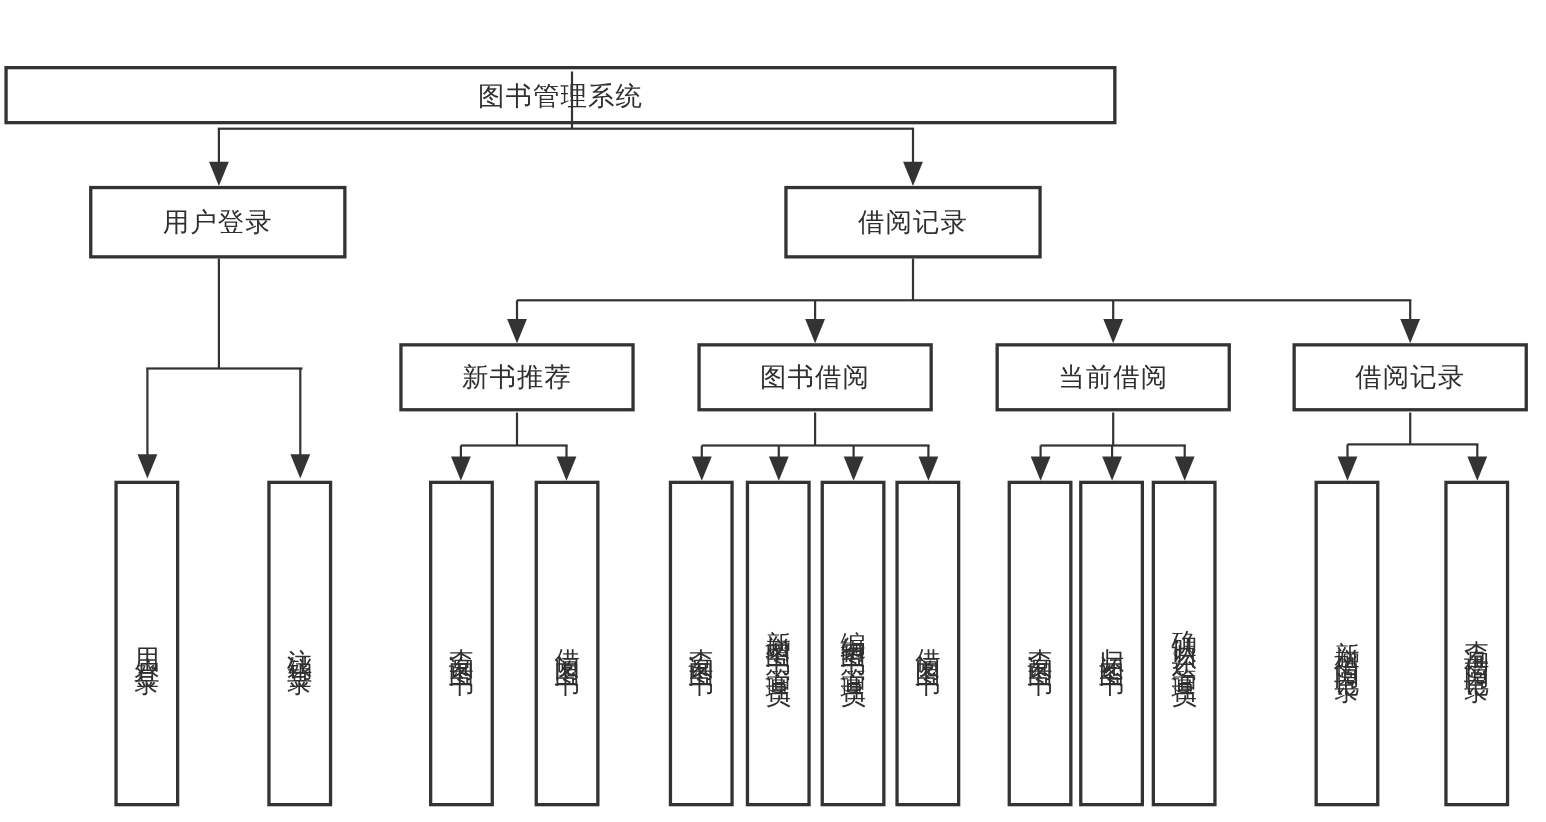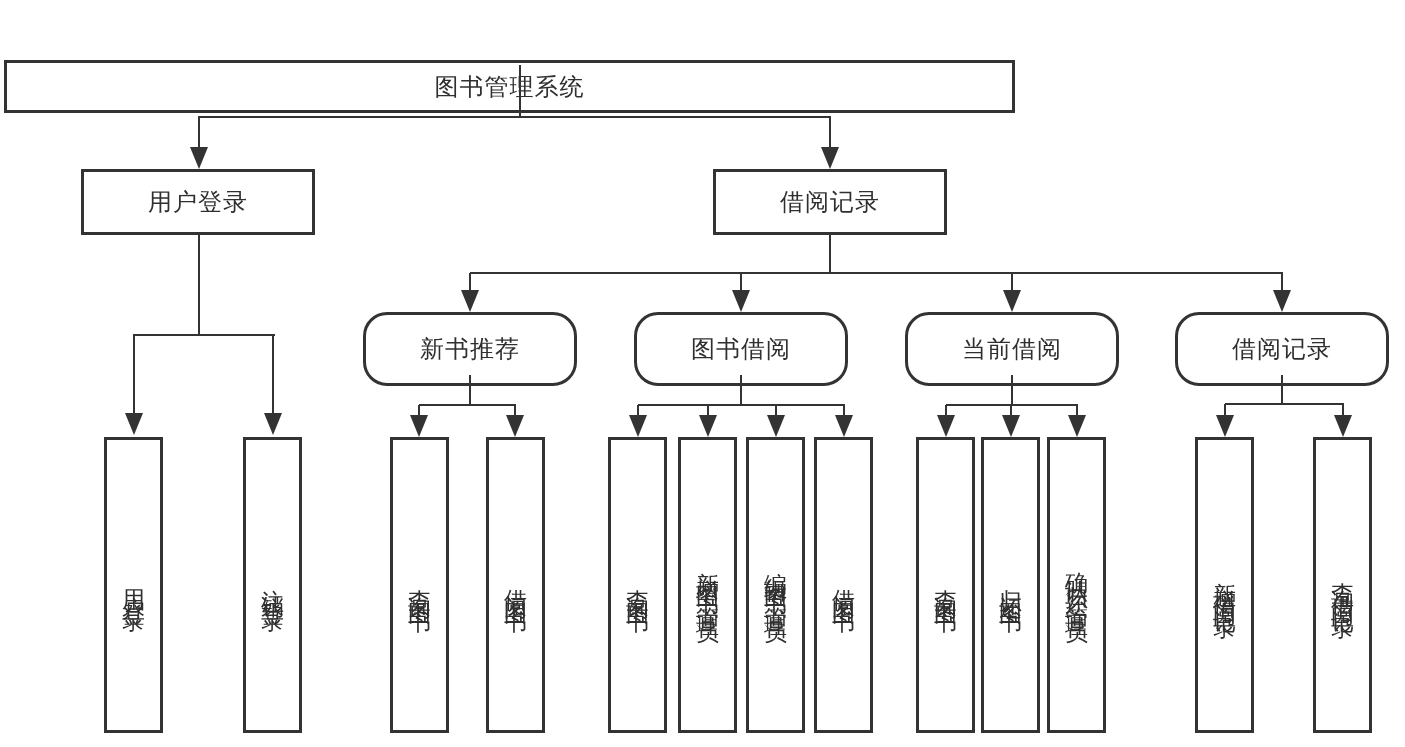--- a/index.html
+++ b/index.html
@@ -30,21 +30,21 @@
     justify-content: center;
     color: var(--text);
   }
   .hbox span {
     font-size: 24px;
     letter-spacing: 1px;
     white-space: nowrap;
   }
   .root { left: 4px; top: 12px; width: 1011px; height: 53px; margin-top: 48px; }
   .l2   { top: 169px; width: 234px; height: 66px; }
-  .l3   { top: 312px; width: 214px; height: 74px; border-radius: 24px; }
+  .l3   { top: 312px; width: 214px; height: 62px; }
   .leaf { top: 437px; width: 59px; height: 296px; }
   .leaf .vtext {
     display: inline-block;
     writing-mode: vertical-rl;
     text-orientation: mixed;
     font-size: 23px;
     letter-spacing: 7px;
     line-height: 1;
     white-space: nowrap;
   }

